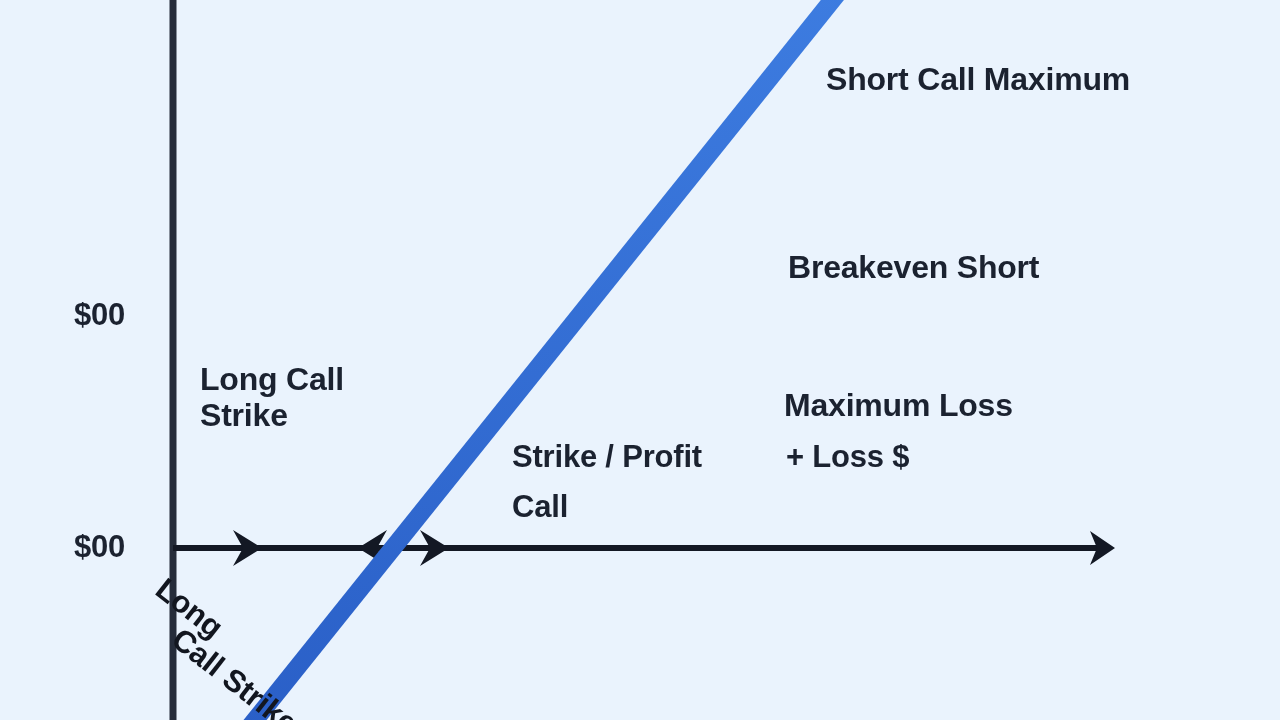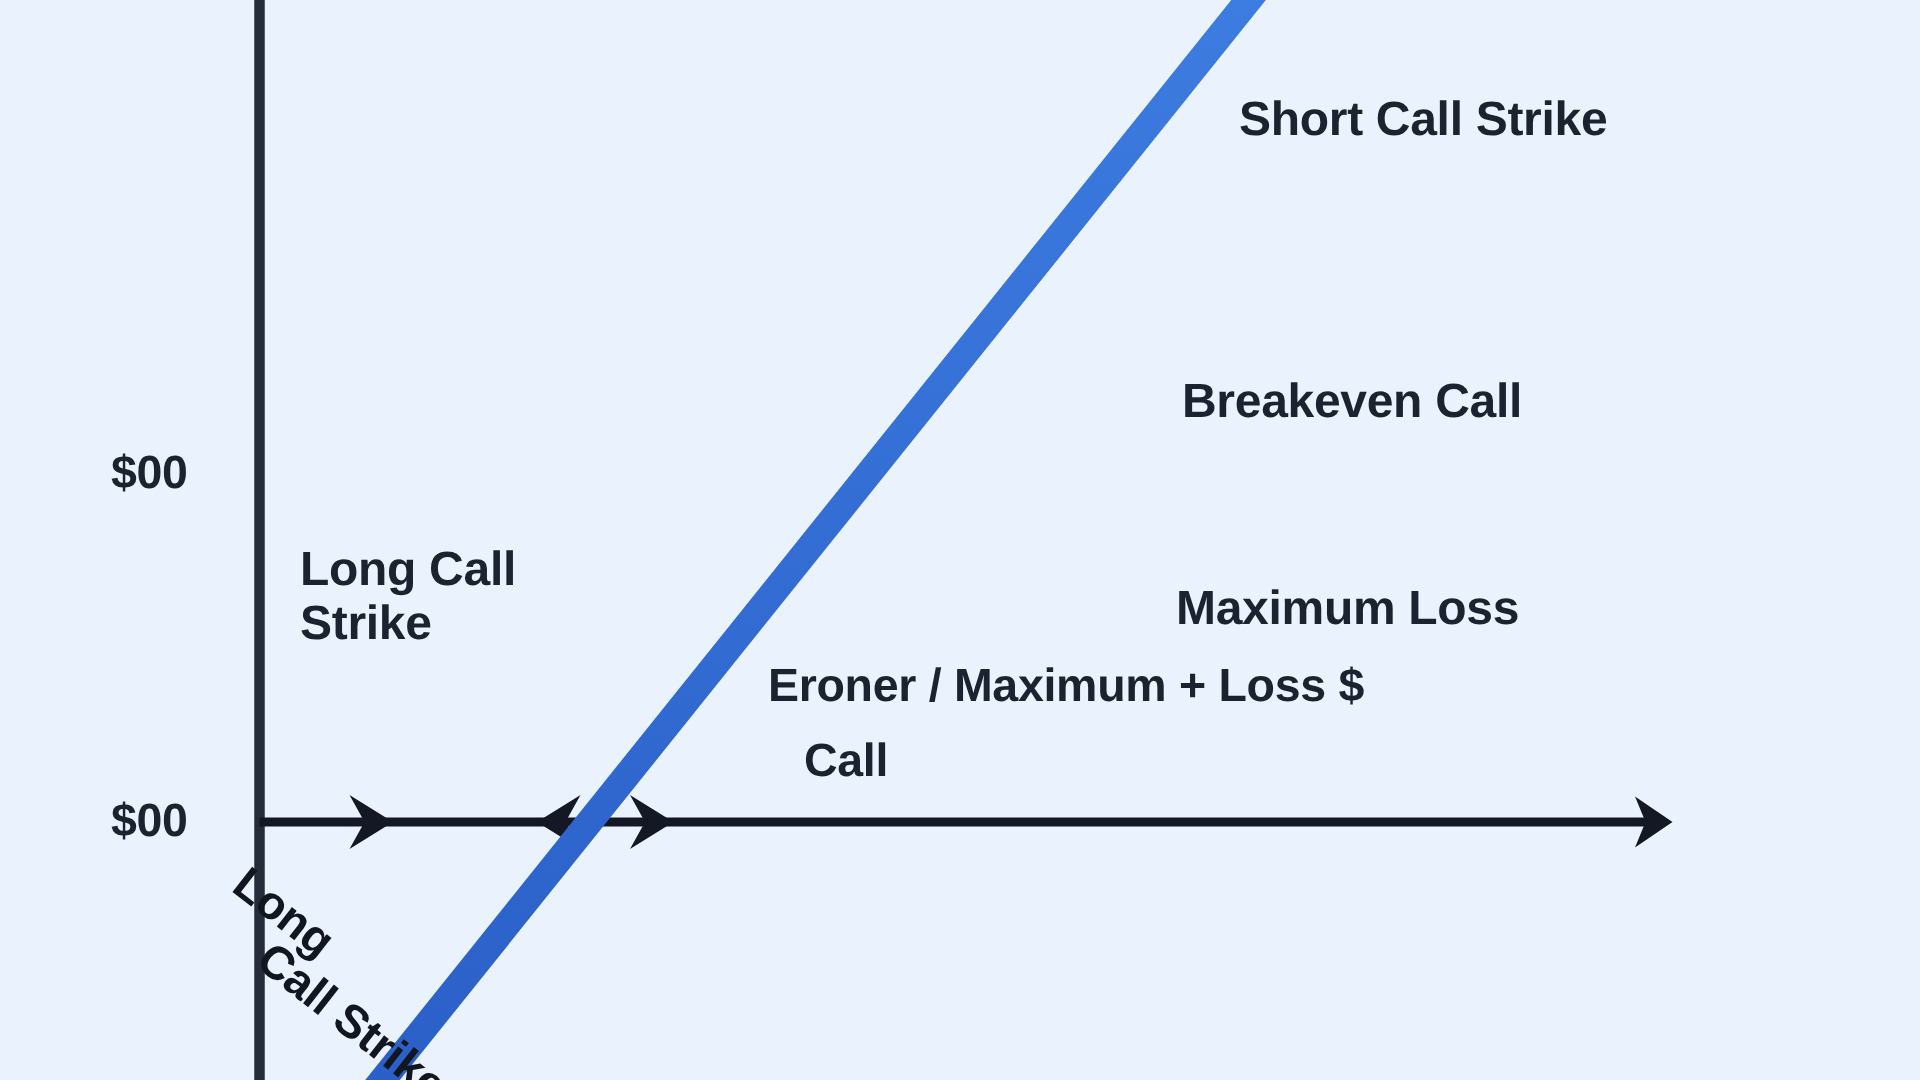--- a/index.html
+++ b/index.html
@@ -82,32 +82,32 @@
 
     <line x1="697" y1="172" x2="1107" y2="172" stroke="url(#blueGrad)" stroke-width="16"></line>
 
     <line x1="243" y1="735" x2="842" y2="-12" stroke="url(#blueGrad)" stroke-width="18"></line>
   </svg>
 
   <div class="txt axis-label" style="left:74px; top:298px;">$00</div>
 
   <div class="txt axis-label" style="left:74px; top:530px;">$00</div>
 
-  <div class="txt note-lg" style="left:826px; top:62px;">Short Call Strike</div>
+  <div class="txt note-lg" style="left:826px; top:62px;">Short Call Maximum</div>
 
-  <div class="txt note-lg" style="left:788px; top:250px;">Breakeven Call</div>
+  <div class="txt note-lg" style="left:788px; top:250px;">Breakeven Short</div>
 
   <div class="txt note-lg" style="left:200px; top:362px;">Long Call
 Strike</div>
 
   <div class="txt note-lg" style="left:784px; top:388px;">Maximum Loss</div>
 
   <div class="txt zone-plus" style="left:786px; top:440px;">+ Loss $</div>
 
-  <div class="txt note-md" style="left:512px; top:440px;">Eroner / Maximum</div>
+  <div class="txt note-md" style="left:512px; top:440px;">Strike / Profit</div>
 
-  <div class="txt note-md" style="left:512px; top:490px;margin-left:24px;">Call</div>
+  <div class="txt note-md" style="left:512px; top:490px;">Call</div>
 
   <div class="txt rot-label" style="left:170px; top:572px;">Long</div>
 
   <div class="txt rot-label" style="left:186px; top:622px;">Call Strike</div>
 
 </div>
 
 </body></html>

